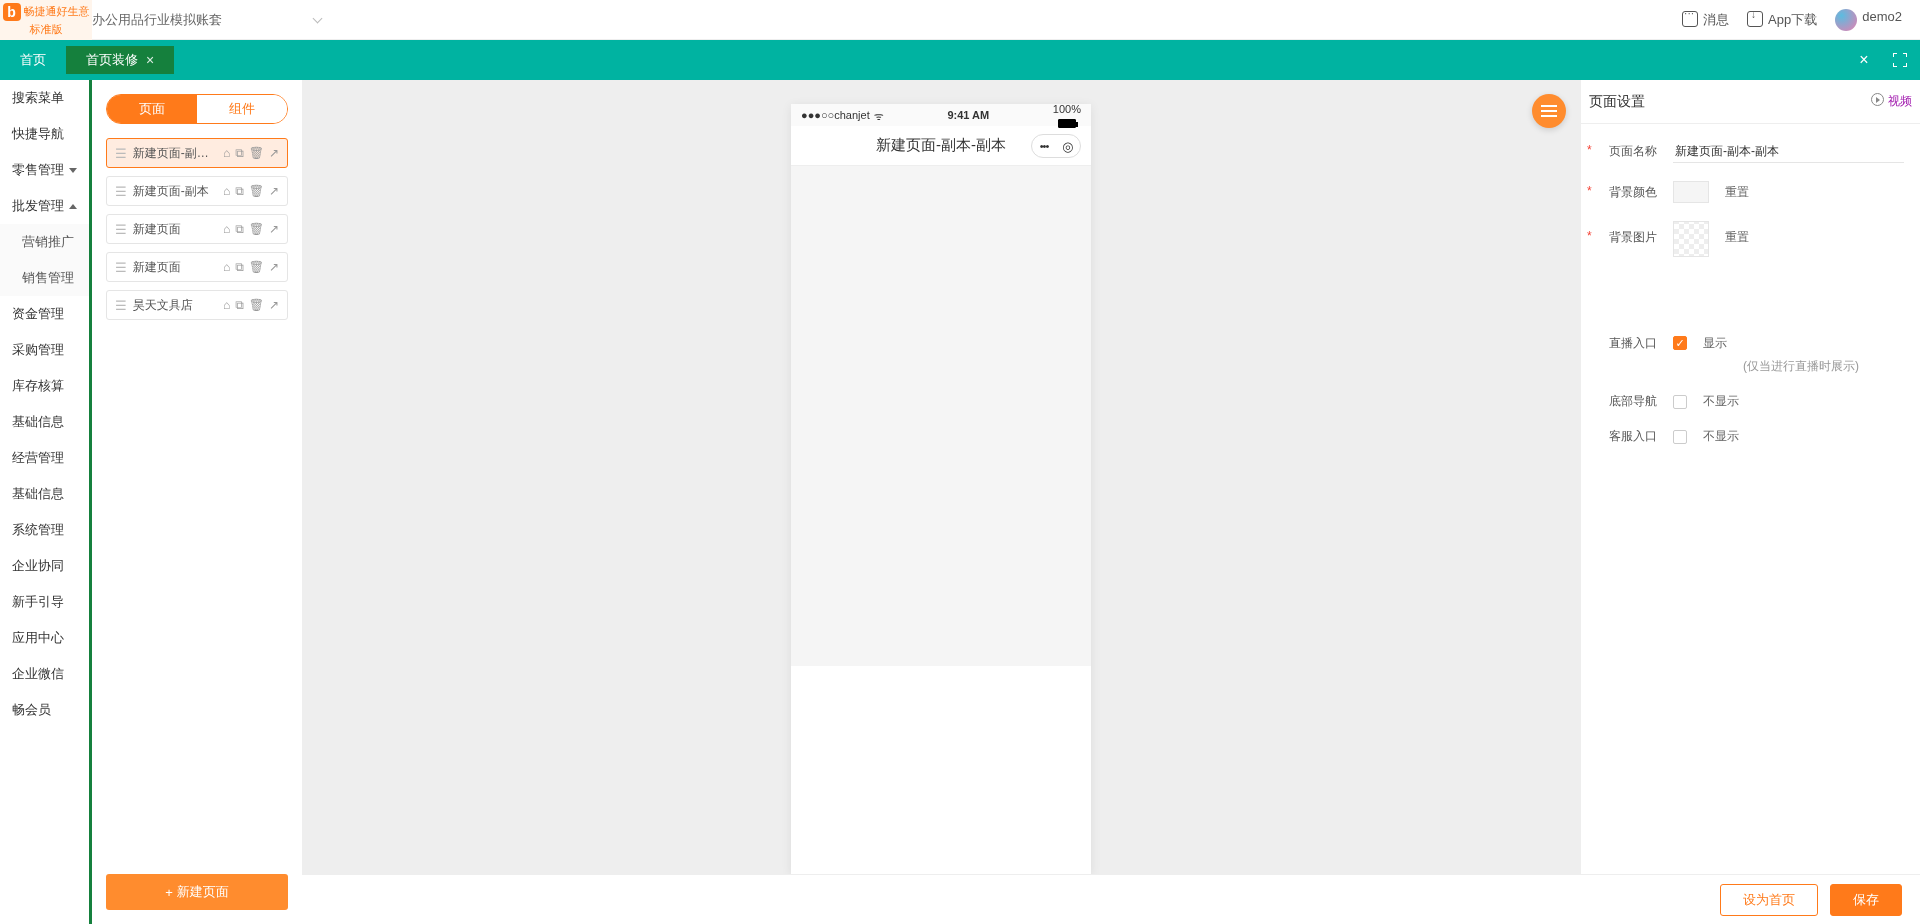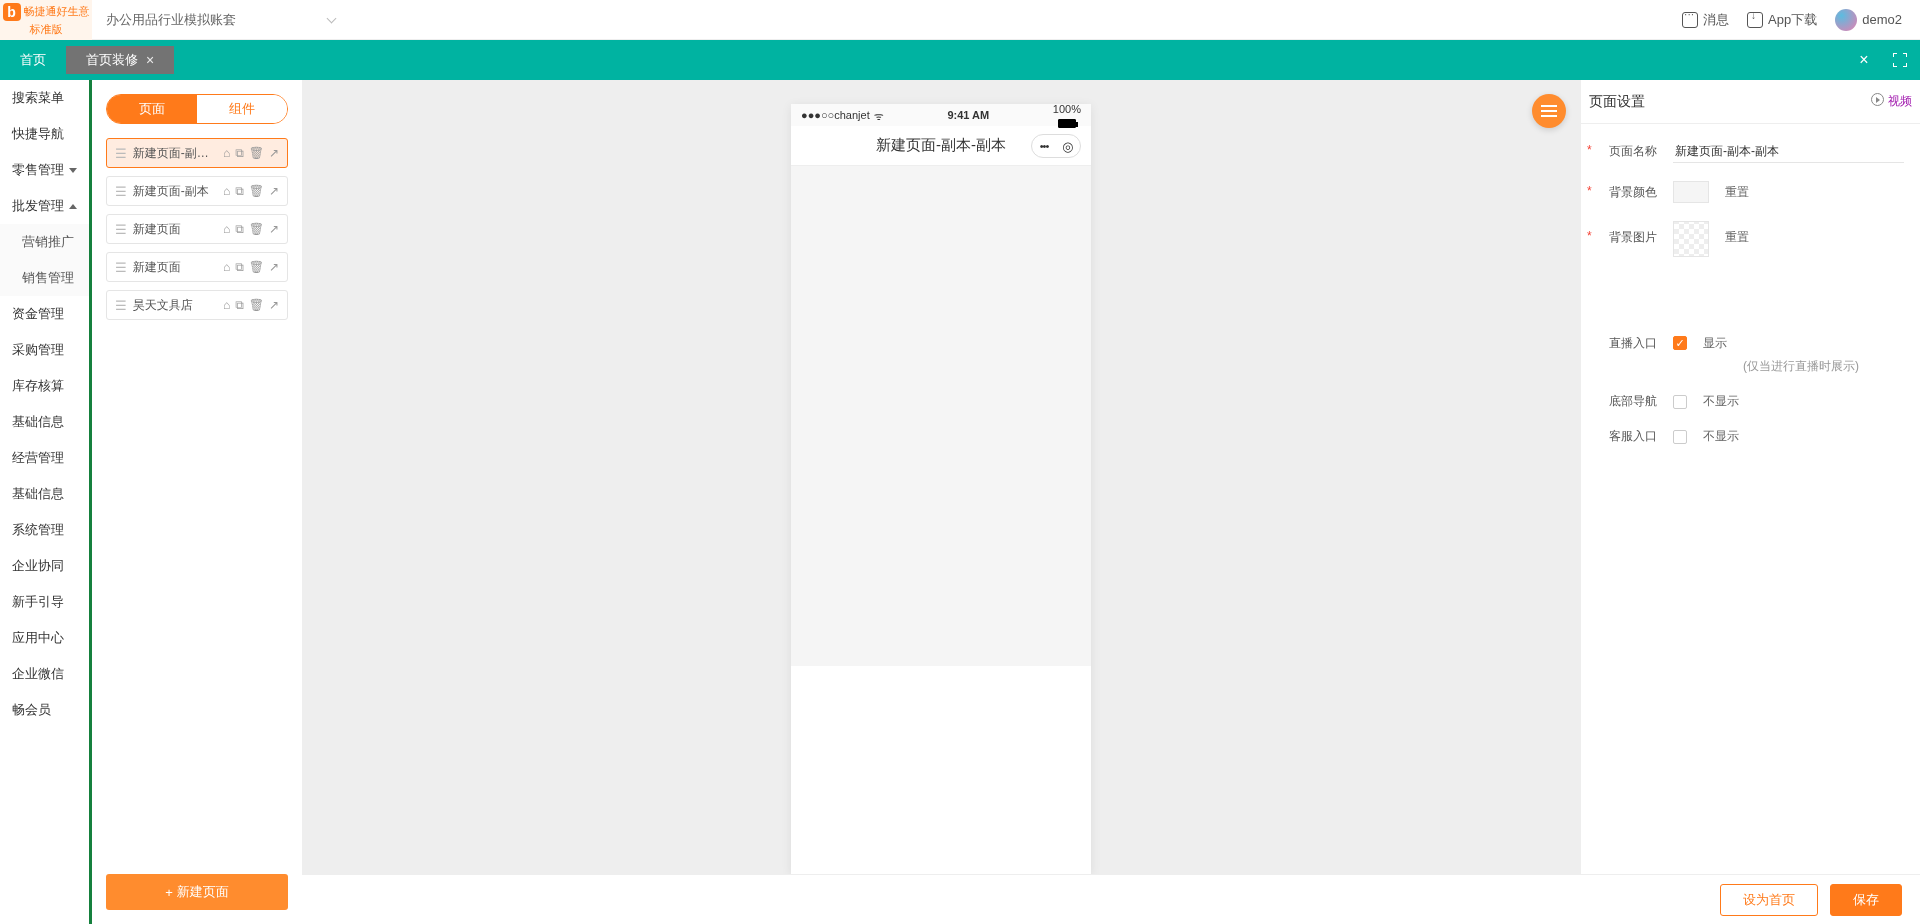--- a/index.html
+++ b/index.html
@@ -5,34 +5,34 @@
 * { margin: 0; padding: 0; box-sizing: border-box; }
 body { font-family: "Microsoft YaHei", Arial, sans-serif; font-size: 13px; color: #333; background: #fff; overflow: hidden; }
 
 
 .top-header { height: 40px; display: flex; align-items: center; border-bottom: 1px solid #eee; }
 .logo-box { width: 92px; height: 40px; background: #fff5ec; display: flex; flex-direction: column; align-items: center; justify-content: center; }
 .logo-row { display: flex; align-items: center; gap: 3px; }
 .logo-mark { width: 18px; height: 18px; background: #ff7a1a; border-radius: 4px; display: flex; align-items: center; justify-content: center; color: #fff; font-weight: bold; font-size: 14px; }
 .logo-text { color: #ff7a1a; font-size: 11px; font-weight: 500; }
 .logo-sub { color: #ff7a1a; font-size: 11px; margin-top: 1px; }
-.account-select { margin-left: 14px; color: #666; font-size: 13px; display: flex; align-items: center; gap: 90px; }
+.account-select { color: #666; font-size: 13px; display: flex; align-items: center; gap: 90px; }
 .chev-down { display: inline-block; width: 10px; height: 10px; position: relative; }
 .chev-down::after { content: ""; position: absolute; top: 0; left: 2px; width: 6px; height: 6px; border-right: 1px solid #bbb; border-bottom: 1px solid #bbb; transform: rotate(45deg); }
 .top-right { margin-left: auto; display: flex; align-items: center; gap: 18px; padding-right: 18px; color: #555; }
-.top-item { display: flex; align-items: center; gap: 5px; cursor: pointer; }
+.top-item { display: flex; align-items: flex-start; gap: 5px; cursor: pointer; }
 .icon-box { width: 16px; height: 16px; border: 1.2px solid #555; border-radius: 3px; position: relative; }
 .icon-msg::after { content:"···"; position:absolute; top:-4px; left:1px; font-size:10px; letter-spacing:0; }
 .icon-app::after { content:"↓"; position:absolute; top:-3px; left:3px; font-size:10px; }
 .avatar { width: 22px; height: 22px; border-radius: 50%; background: radial-gradient(circle at 30% 30%, #5bbce0, #e67fb0); }
 
 
 .tab-strip { height: 40px; background: #00b3a1; display: flex; align-items: center; color: #fff; position: relative; }
 .tab { height: 28px; padding: 14px 20px; display: flex; align-items: center; gap: 8px; cursor: pointer; font-size: 13px; }
-.tab.active { background: #737373; }
+.tab.active { background: #15803d; }
 .tab-close { font-size: 14px; opacity: 0.85; }
 .tab-strip-right { margin-left: auto; display: flex; align-items: center; gap: 12px; padding-right: 8px; }
 .tstrip-icon { width: 24px; height: 24px; display:flex; align-items:center; justify-content:center; color:#fff; cursor:pointer; font-size:16px; }
 .fullscreen-icon { width:14px; height:14px; border:1.5px solid #fff; position:relative; }
 .fullscreen-icon::before, .fullscreen-icon::after { content:""; position:absolute; background:#00b3a1; }
 .fullscreen-icon::before { top:-2px; bottom:-2px; left:3px; right:3px; }
 .fullscreen-icon::after { left:-2px; right:-2px; top:3px; bottom:3px; }
 
 
 .body-row { display: flex; height: calc(100vh - 80px); }

